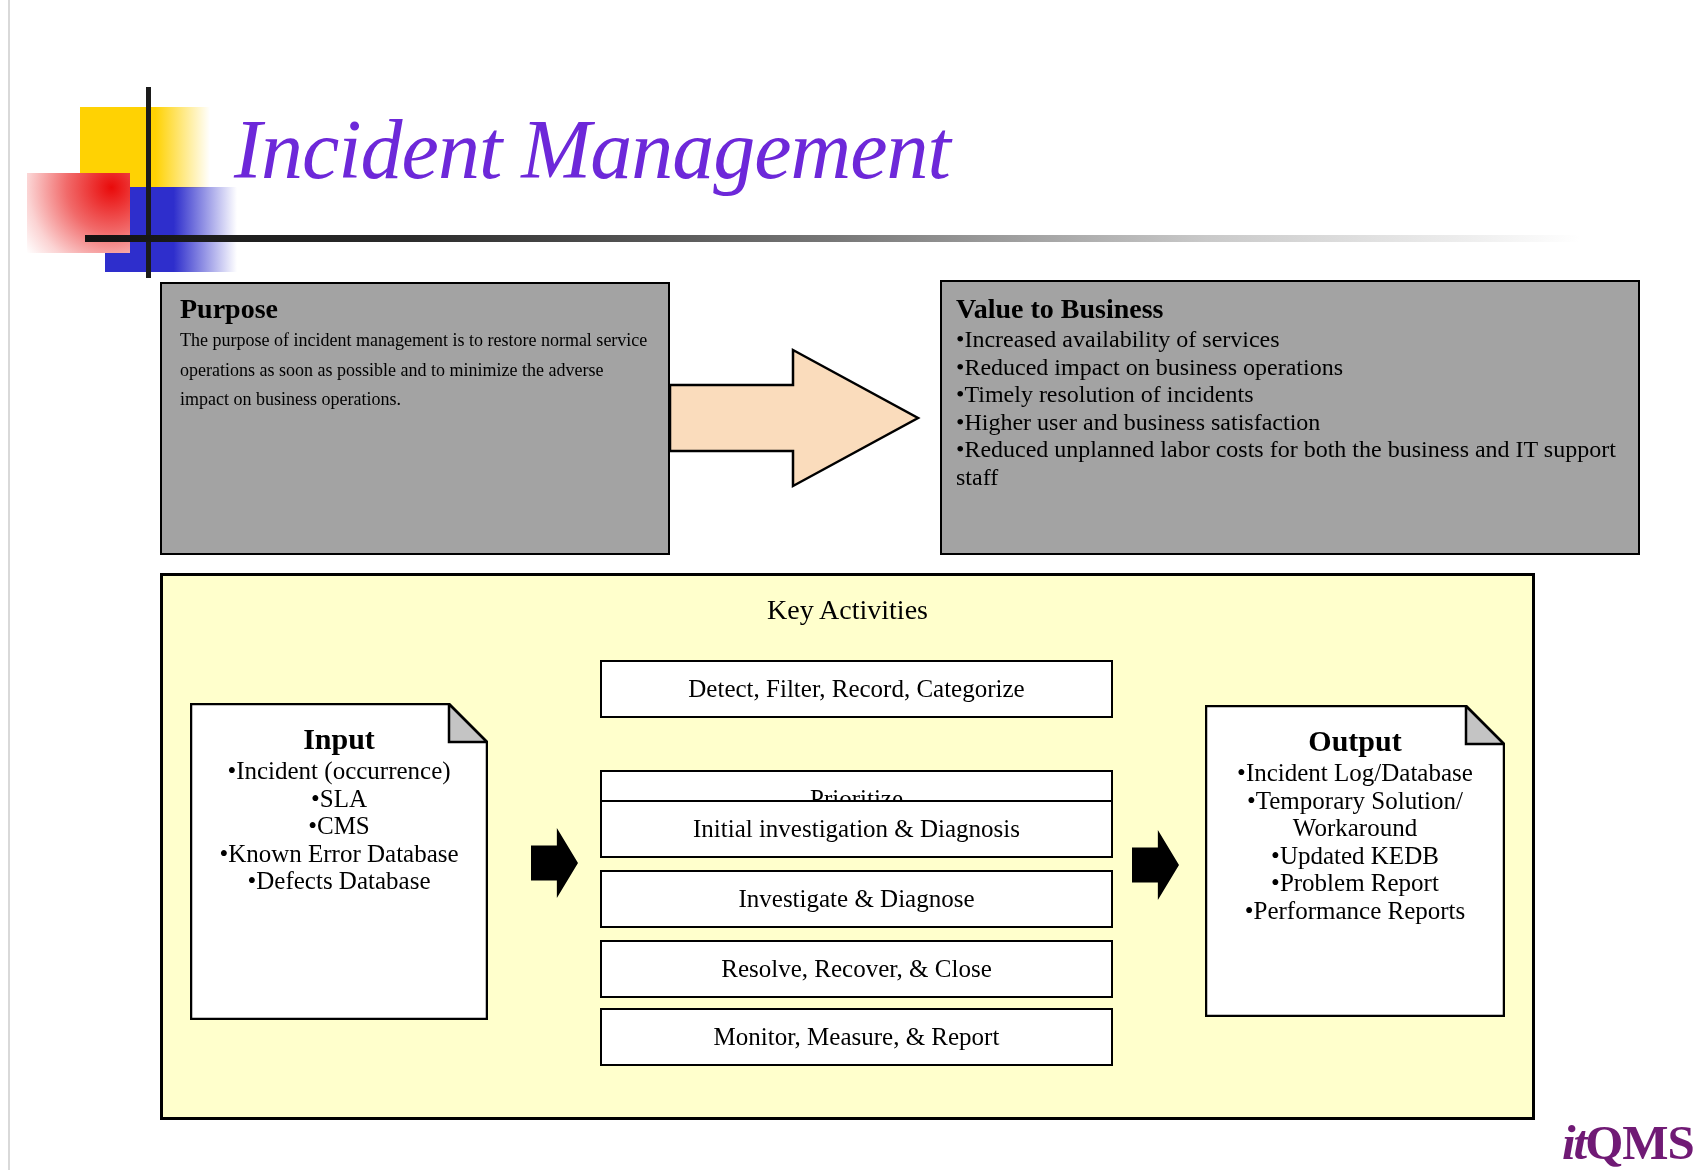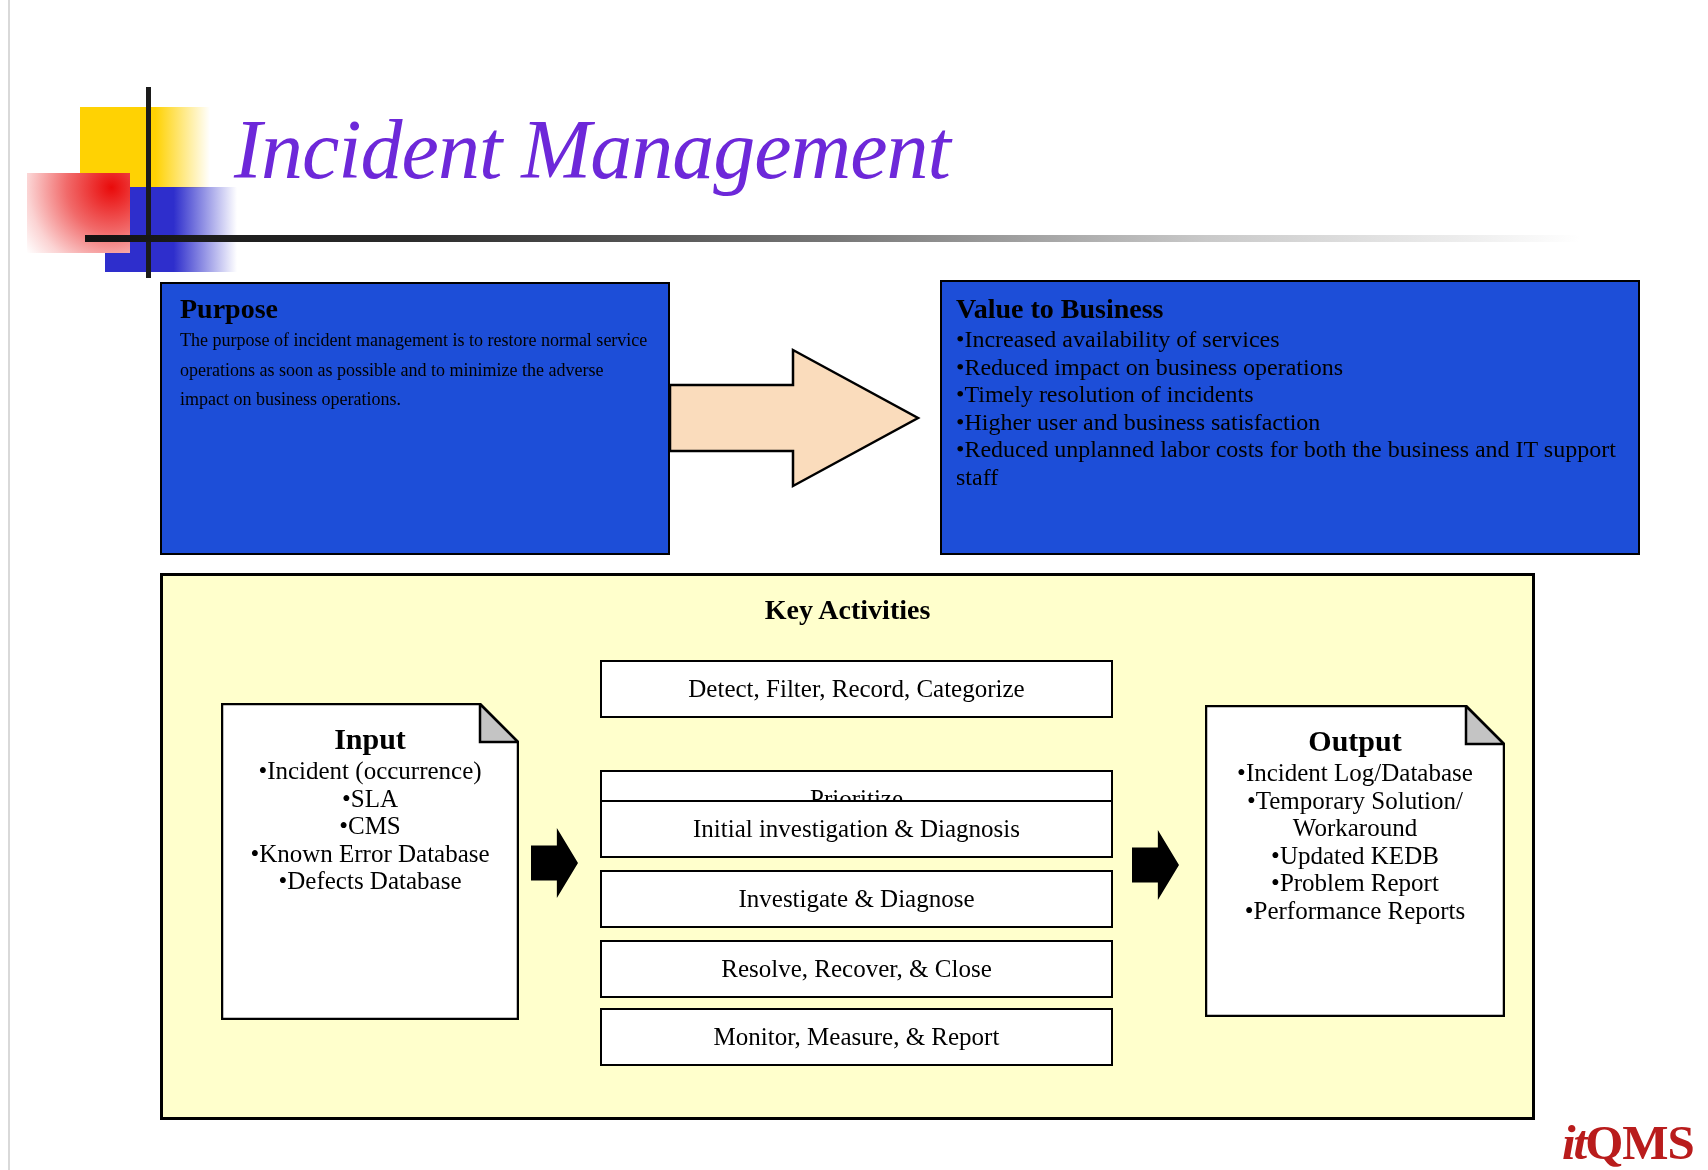--- a/index.html
+++ b/index.html
@@ -21,60 +21,60 @@
     background:linear-gradient(to right,#2E2ECC 0%,#2E2ECC 52%,rgba(46,46,204,0) 100%);}
   .v-line{left:146px;top:87px;width:5px;height:191px;background:#1b1b1b;}
   .h-rule{left:85px;top:235px;width:1495px;height:7px;
     background:linear-gradient(to right,#121212 0%,#2c2c2c 22%,#777 50%,#c9c9c9 75%,#efefef 93%,rgba(255,255,255,0) 100%);}
 
   
   .slide-title{left:234px;top:104px;font-size:84px;line-height:92px;
     color:#6d28d9;letter-spacing:-1px;white-space:nowrap;font-style:italic;}
 
   
-  .peach-box{background:#1d4ed8;border:2px solid #000;box-sizing:border-box;}
+  .peach-box{background:#a3a3a3;border:2px solid #000;box-sizing:border-box;}
   .purpose-box{left:160px;top:282px;width:510px;height:273px;padding:8px 14px 8px 18px;}
   .value-box{left:940px;top:280px;width:700px;height:275px;padding:10px 12px 8px 14px;}
   .box-heading{font-size:28px;font-weight:bold;line-height:34px;}
   .purpose-body{font-size:18px;line-height:29.5px;width:474px;}
   .bullet-item{font-size:24px;line-height:27.5px;}
   .bullet-item::before{content:"\2022";}
 
   
   .flow-arrow{left:668px;top:347px;width:254px;height:142px;}
 
   
   .ka-panel{left:160px;top:573px;width:1375px;height:547px;background:#FFFFCC;
     border:3px solid #000;box-sizing:border-box;}
   .ka-heading{left:160px;top:594px;width:1375px;text-align:center;
-    font-size:28px;font-weight:bold;}
+    font-size:28px;font-weight:normal;}
 
   
   .doc{box-sizing:border-box;}
   .doc svg{position:absolute;left:0;top:0;}
   .doc-content{position:absolute;left:0;top:0;right:0;text-align:center;}
-  .input-doc{left:190px;top:703px;width:298px;height:317px;margin-left:31px;}
+  .input-doc{left:190px;top:703px;width:298px;height:317px;}
   .output-doc{left:1205px;top:705px;width:300px;height:312px;}
   .doc-heading{font-size:30px;font-weight:bold;line-height:36px;padding-top:18px;}
   .doc-item{font-size:25px;line-height:27.5px;padding:0 10px;}
   .doc-item::before{content:"\2022";}
 
   
   .step-box{left:600px;width:513px;height:58px;background:#fff;border:2.5px solid #000;
     box-sizing:border-box;display:flex;align-items:center;justify-content:center;
     font-size:25px;}
 
   
   .black-arrow{width:47px;height:70px;background:#000;
     clip-path:polygon(0% 25%,55% 25%,55% 0%,100% 50%,55% 100%,55% 75%,0% 75%);}
   .arrow-in{left:531px;top:828px;}
   .arrow-out{left:1132px;top:830px;}
 
   
-  .logo{left:1562px;top:1114px;font-size:49px;color:#b91c1c;white-space:nowrap;}
+  .logo{left:1562px;top:1114px;font-size:49px;color:#701a75;white-space:nowrap;}
   .logo-it{font-style:italic;font-weight:600;letter-spacing:-2px;}
   .logo-qms{font-weight:bold;letter-spacing:-1px;}
 </style>
 </head>
 <body>
 
 <div class="abs edge-line"></div>
 
 <div class="abs sq-yellow"></div>
 <div class="abs sq-blue"></div>

